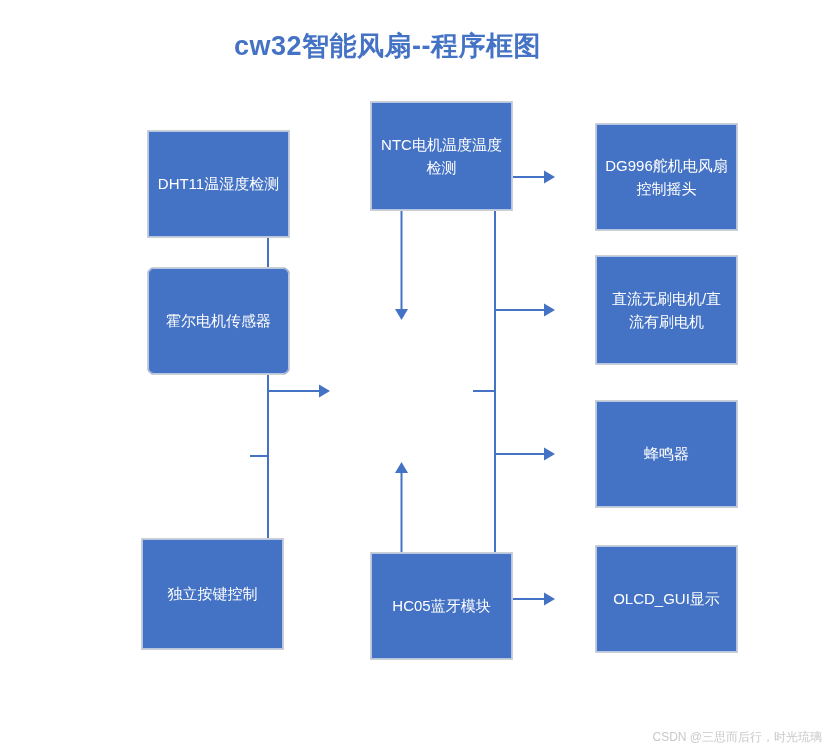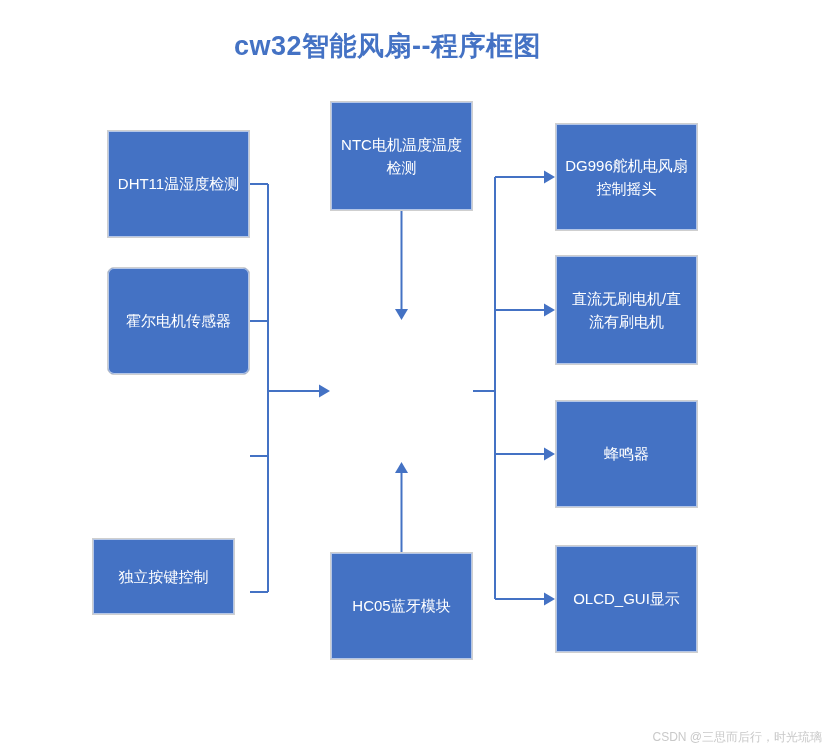--- a/index.html
+++ b/index.html
@@ -28,27 +28,27 @@
   }
   .node{
     position:absolute;
     background:var(--box-fill);
     border:1px solid var(--box-border);
     box-shadow:0 0 0 1px rgba(255,255,255,.6) inset;
     color:var(--box-text);
     display:flex;align-items:center;justify-content:center;
     text-align:center;
     font-size:15px;line-height:1.55;
-    padding:0 9px;box-sizing:border-box;
+    padding:0 9px;box-sizing:border-box;margin-left:40px;
   }
   
   .n-left-0{left:107px;top:130px;width:143px;height:108px;}
   .n-left-1{left:107px;top:267px;width:143px;height:108px;border-radius:7px;}
   .n-left-2{left:107px;top:403px;width:143px;height:107px;}
-  .n-left-3{left:92px;top:538px;width:143px;height:77px;}
+  .n-left-3{left:101px;top:538px;width:143px;height:112px;}
   
   .n-ntc {left:330px;top:101px;width:143px;height:110px;}
   .n-cw32{left:330px;top:320px;width:143px;height:142px;}
   .n-hc05{left:330px;top:552px;width:143px;height:108px;}
   
   .n-right-0{left:555px;top:123px;width:143px;height:108px;}
   .n-right-1{left:555px;top:255px;width:143px;height:110px;}
   .n-right-2{left:555px;top:400px;width:143px;height:108px;}
   .n-right-3{left:555px;top:545px;width:143px;height:108px;}
 

